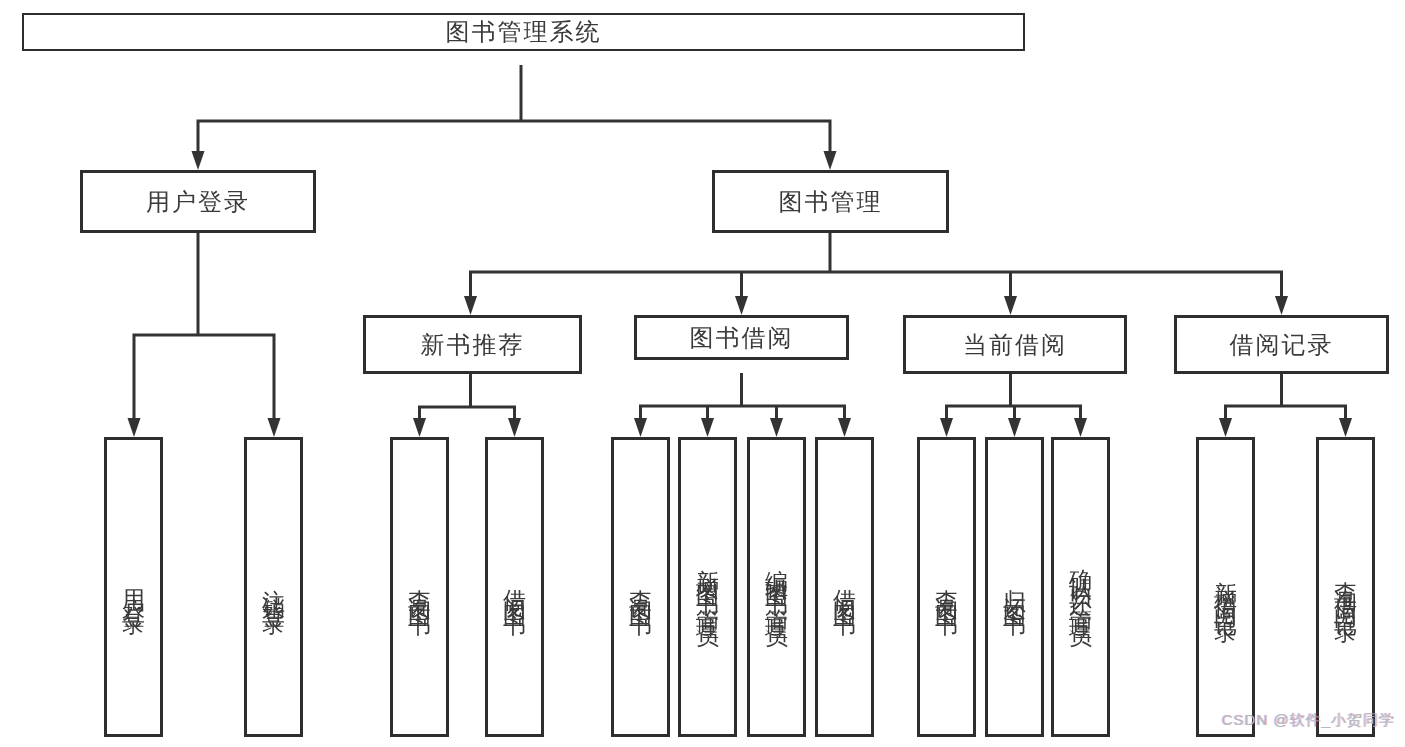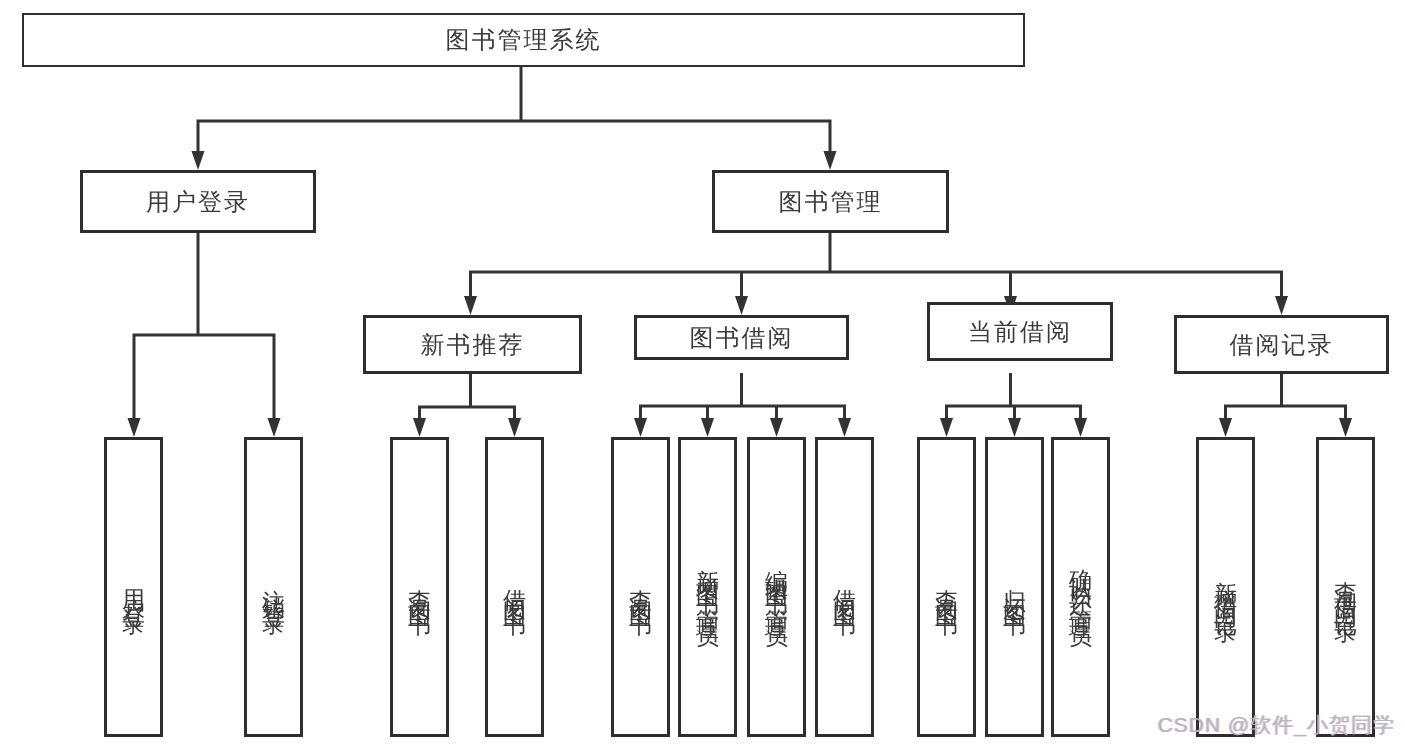--- a/index.html
+++ b/index.html
@@ -50,21 +50,21 @@
     letter-spacing:8px;
     line-height:1;
     color:var(--text);
     white-space:nowrap;
   }
   .watermark{
     position:absolute;
     right:10px;
     top:711px;
     z-index:2;
-    font-size:21px;
+    font-size:15px;
     color:var(--wm);
     letter-spacing:1px;
     text-shadow:1px 0 rgba(255,60,60,.28), -1px 0 rgba(60,90,255,.28);
     white-space:nowrap;
   }
 </style>
 </head>
 <body>
 
 <div class="stage">
@@ -124,38 +124,38 @@
     </g>
 
     <g>
       <path d="M1281.5 373 V406"></path>
       <path d="M1225.5 418 V406 H1345.5 V418"></path>
       <polygon points="1219,418 1232,418 1225.5,437"></polygon>
       <polygon points="1339,418 1352,418 1345.5,437"></polygon>
     </g>
   </svg>
 
-  <div class="box root" style="left:22px;top:13px;width:1003px;height:54px;">
+  <div class="box root" style="left:22px;top:13px;width:1003px;height:38px;">
     <span>图书管理系统</span>
   </div>
 
   <div class="box" style="left:80px;top:170px;width:236px;height:63px;">
     <span>用户登录</span>
   </div>
   <div class="box" style="left:712px;top:170px;width:237px;height:63px;font-family:Liberation Serif, serif;">
     <span>图书管理</span>
   </div>
 
   <div class="box" style="left:363px;top:315px;width:219px;height:59px;">
     <span>新书推荐</span>
   </div>
   <div class="box" style="left:634px;top:315px;width:215px;height:45px;">
     <span>图书借阅</span>
   </div>
-  <div class="box" style="left:903px;top:302px;width:186px;height:59px;margin-left:24px;">
+  <div class="box" style="left:903px;top:315px;width:224px;height:59px;">
     <span>当前借阅</span>
   </div>
   <div class="box" style="left:1174px;top:315px;width:215px;height:59px;">
     <span>借阅记录</span>
   </div>
 
   <div class="leaf" style="left:104px;top:437px;width:59px;height:300px;">
     <span class="vtext">用户登录</span>
   </div>
   <div class="leaf" style="left:244px;top:437px;width:59px;height:300px;">

